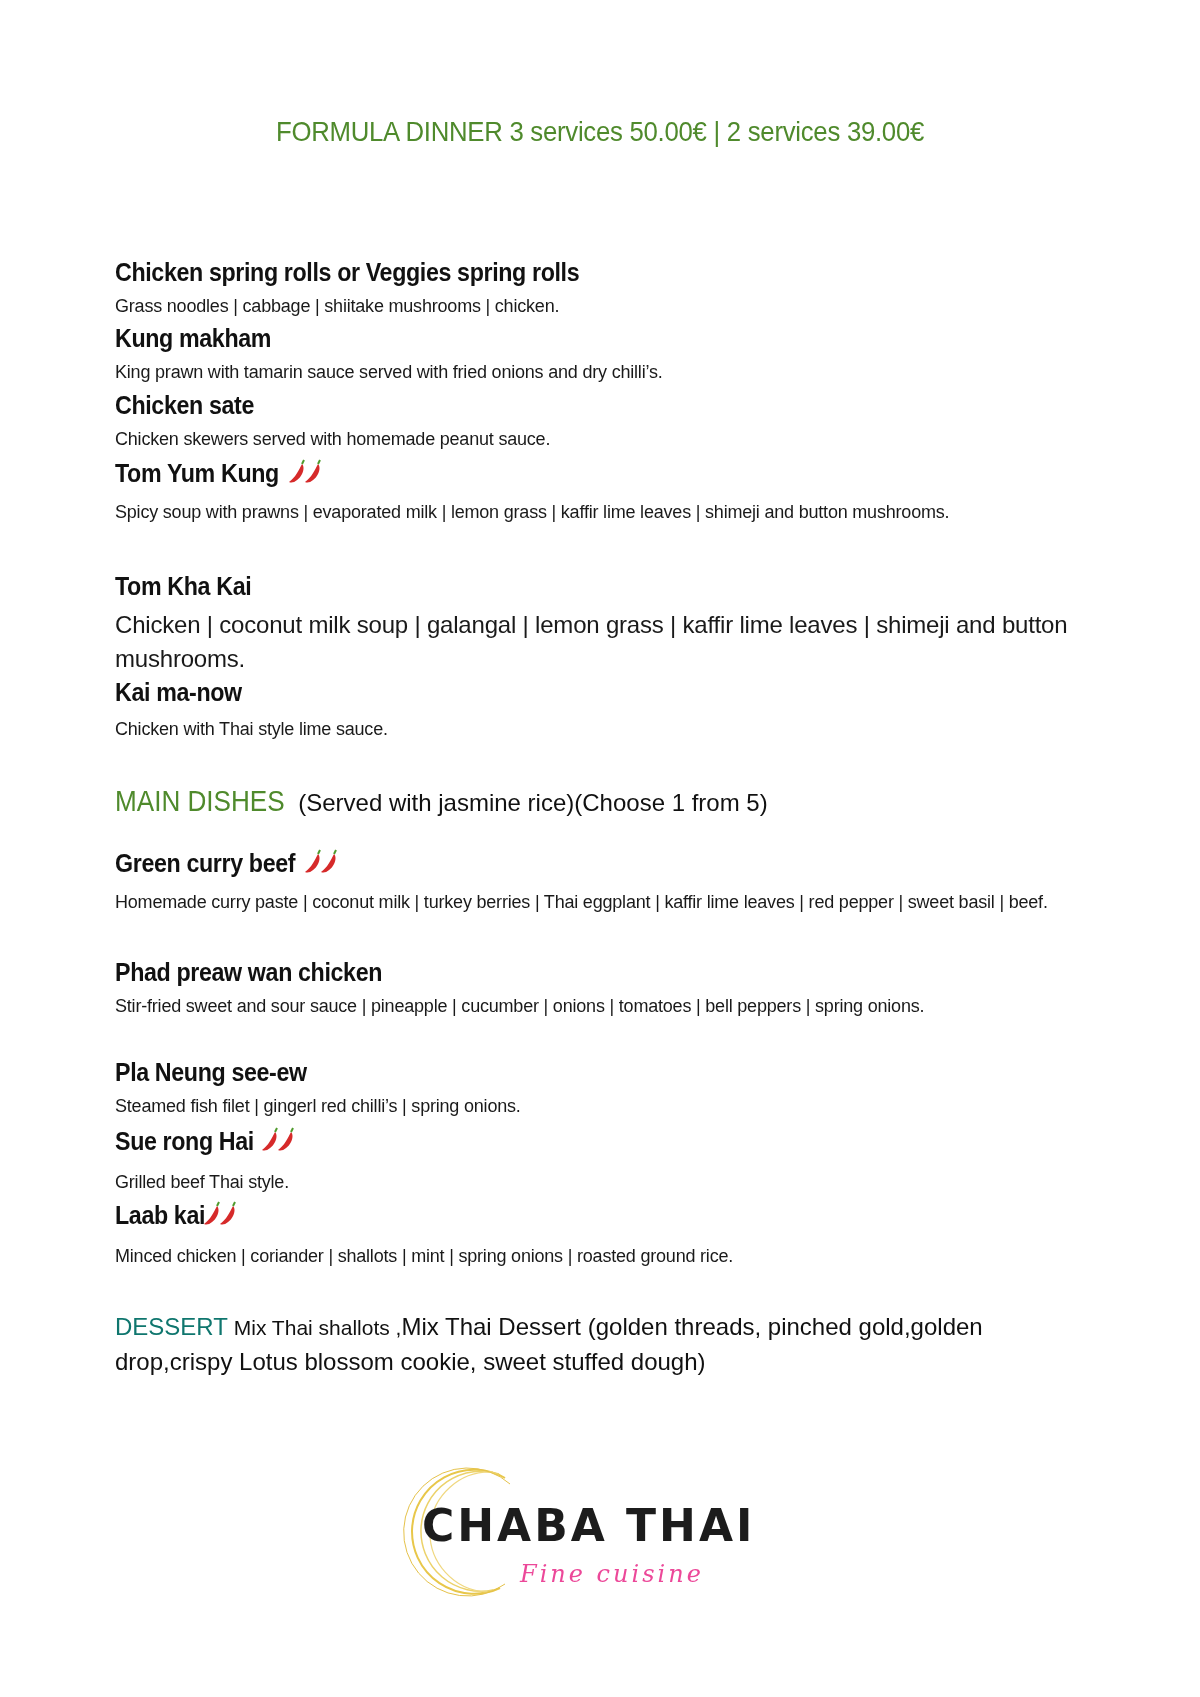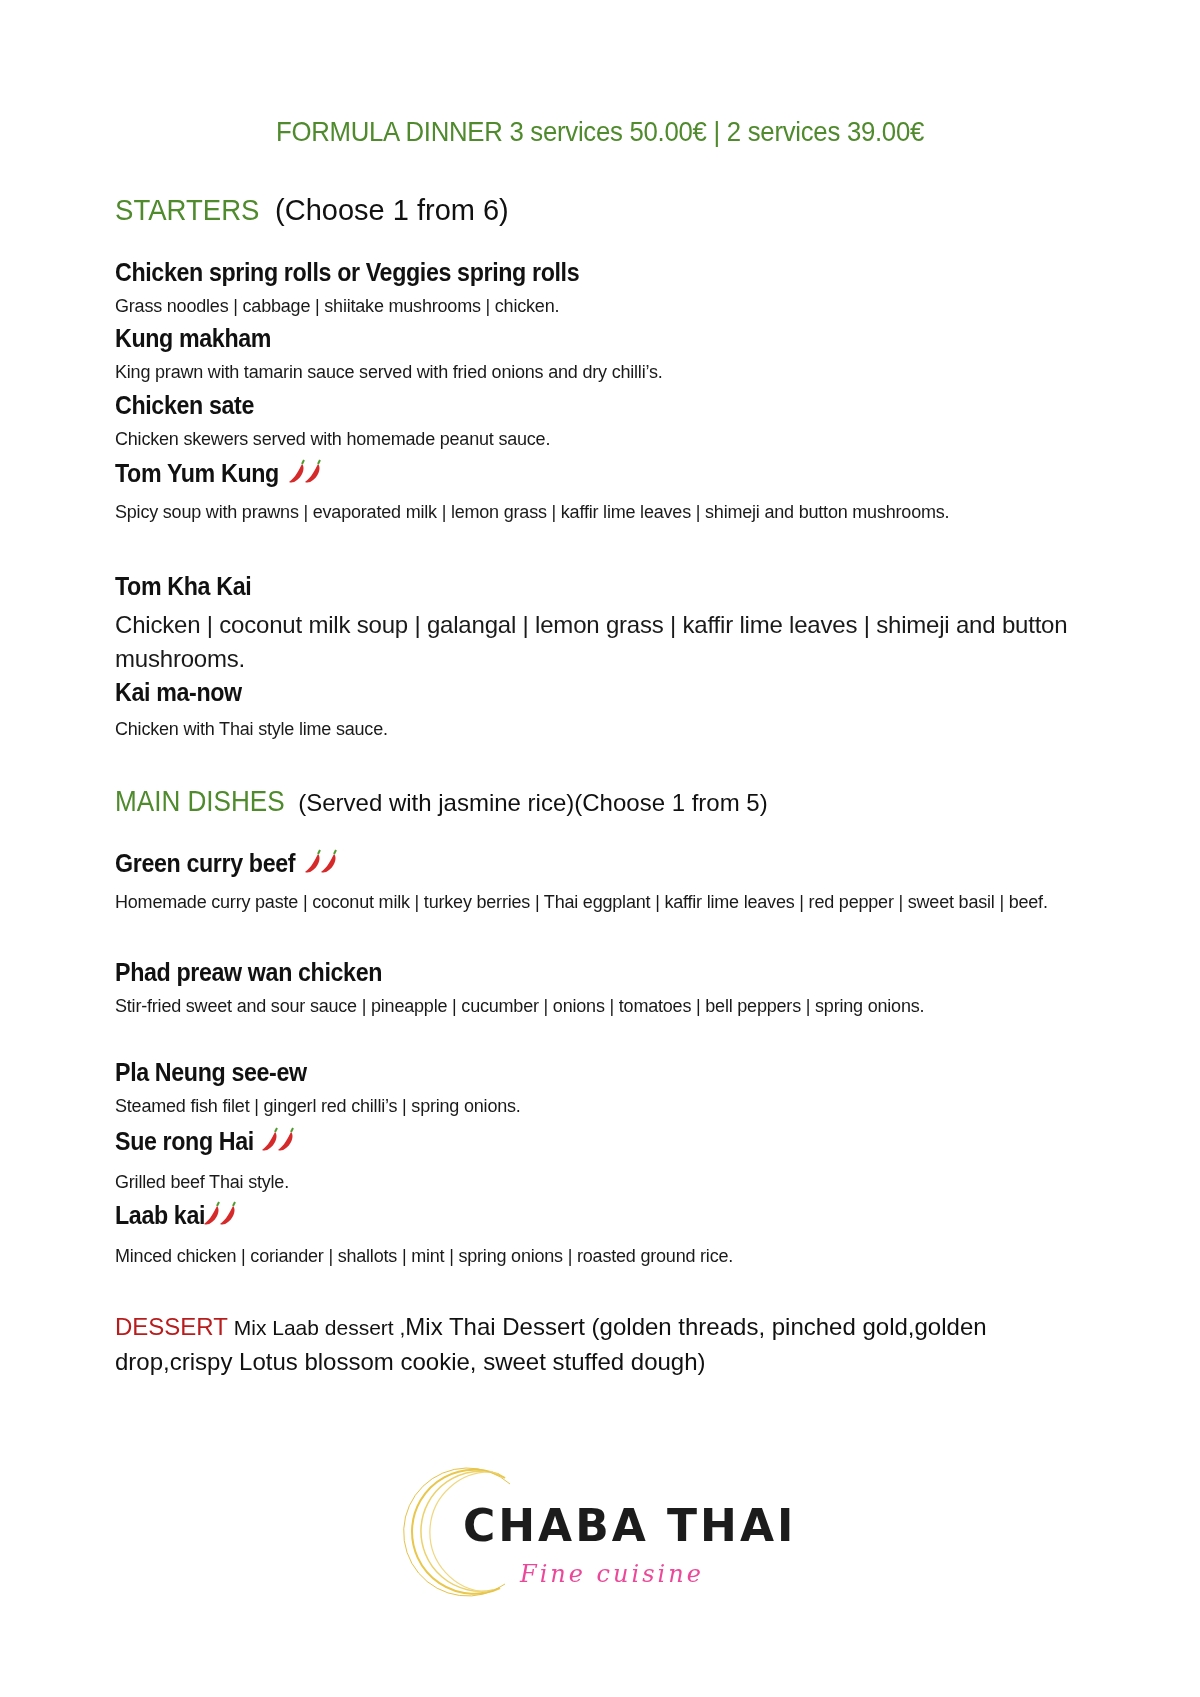--- a/index.html
+++ b/index.html
@@ -82,21 +82,21 @@
     .dessert {
       position: absolute;
       left: 115px;
       top: 1310px;
       width: 990px;
       font-size: 24px;
       line-height: 34px;
       color: #111;
     }
     .dessert .green {
-      color: #b91c1c;
+      color: #0f766e;
       font-size: 24px;
     }
     .dessert .small { font-size: 21px; }
 
     .logo {
       position: absolute;
       left: 395px;
       top: 1460px;
       width: 360px;
       height: 140px;
@@ -109,44 +109,40 @@
     .logo-title {
       position: absolute;
       left: 27px;
       top: 40px;
       font-size: 44px;
       font-weight: bold;
       letter-spacing: 3px;
       color: #1c1c1c;
       white-space: nowrap;
       font-family: "DejaVu Sans", sans-serif;
-      padding-left: 41px;
     }
     .logo-sub {
       position: absolute;
       left: 125px;
       top: 100px;
       font-size: 24px;
       font-style: italic;
       color: #ec4899;
       font-family: "DejaVu Serif", serif;
       letter-spacing: 3px;
       white-space: nowrap;
     }
   </style>
 </head>
 <body>
 
 <div class="page">
 
   <div class="formula">FORMULA DINNER 3 services 50.00€ | 2 services 39.00€</div>
 
-  <div class="section-head starters-head">
-    <span class="green">STARTERS</span><span class="note"> (Choose 1 from 6)</span>
-  </div>
 
   <div class="item-list" style="top:258px;">
     <div style="position:absolute;top:0;">
       <span class="item-name">Chicken spring rolls or Veggies spring rolls</span>
     </div>
     <div class="item-desc" style="position:absolute;top:32px;width:980px;">Grass noodles | cabbage | shiitake mushrooms | chicken.</div>
 
     <div style="position:absolute;top:66px;">
       <span class="item-name">Kung makham</span>
     </div>
@@ -246,21 +242,21 @@
               <path d="M15 6 C12 12 8 20 2 24 C6 26 12 22 15 16 C17 12 17 8 15 6Z" fill="#d62a2a"></path>
               <path d="M15 6 L17 2" stroke="#4f9a2c" stroke-width="2" fill="none"></path>
             </g>
           </svg>
       </span>
     </div>
     <div class="item-desc" style="position:absolute;top:392px;width:980px;">Minced chicken | coriander | shallots | mint | spring onions | roasted ground rice.</div>
   </div>
 
   <div class="dessert">
-    <span class="green">DESSERT</span><span class="small"> Mix Laab dessert ,</span><span>Mix Thai Dessert  (golden threads, pinched gold,golden drop,crispy Lotus blossom cookie, sweet stuffed dough)</span>
+    <span class="green">DESSERT</span><span class="small"> Mix Thai shallots ,</span><span>Mix Thai Dessert  (golden threads, pinched gold,golden drop,crispy Lotus blossom cookie, sweet stuffed dough)</span>
   </div>
 
   <div class="logo">
     <svg class="logo-ring" viewBox="0 0 130 140">
       <path d="M110 18 A62 62 0 1 0 105 128" fill="none" stroke="#e8c74a" stroke-width="2"></path>
       <path d="M104 14 A60 60 0 1 0 98 130" fill="none" stroke="#ecd26a" stroke-width="1.5"></path>
       <path d="M98 12 A58 58 0 1 0 92 132" fill="none" stroke="#f0d880" stroke-width="1.2"></path>
       <path d="M115 24 A64 64 0 1 0 110 124" fill="none" stroke="#e5c24a" stroke-width="1"></path>
     </svg>
     <div class="logo-title">CHABA THAI</div>

